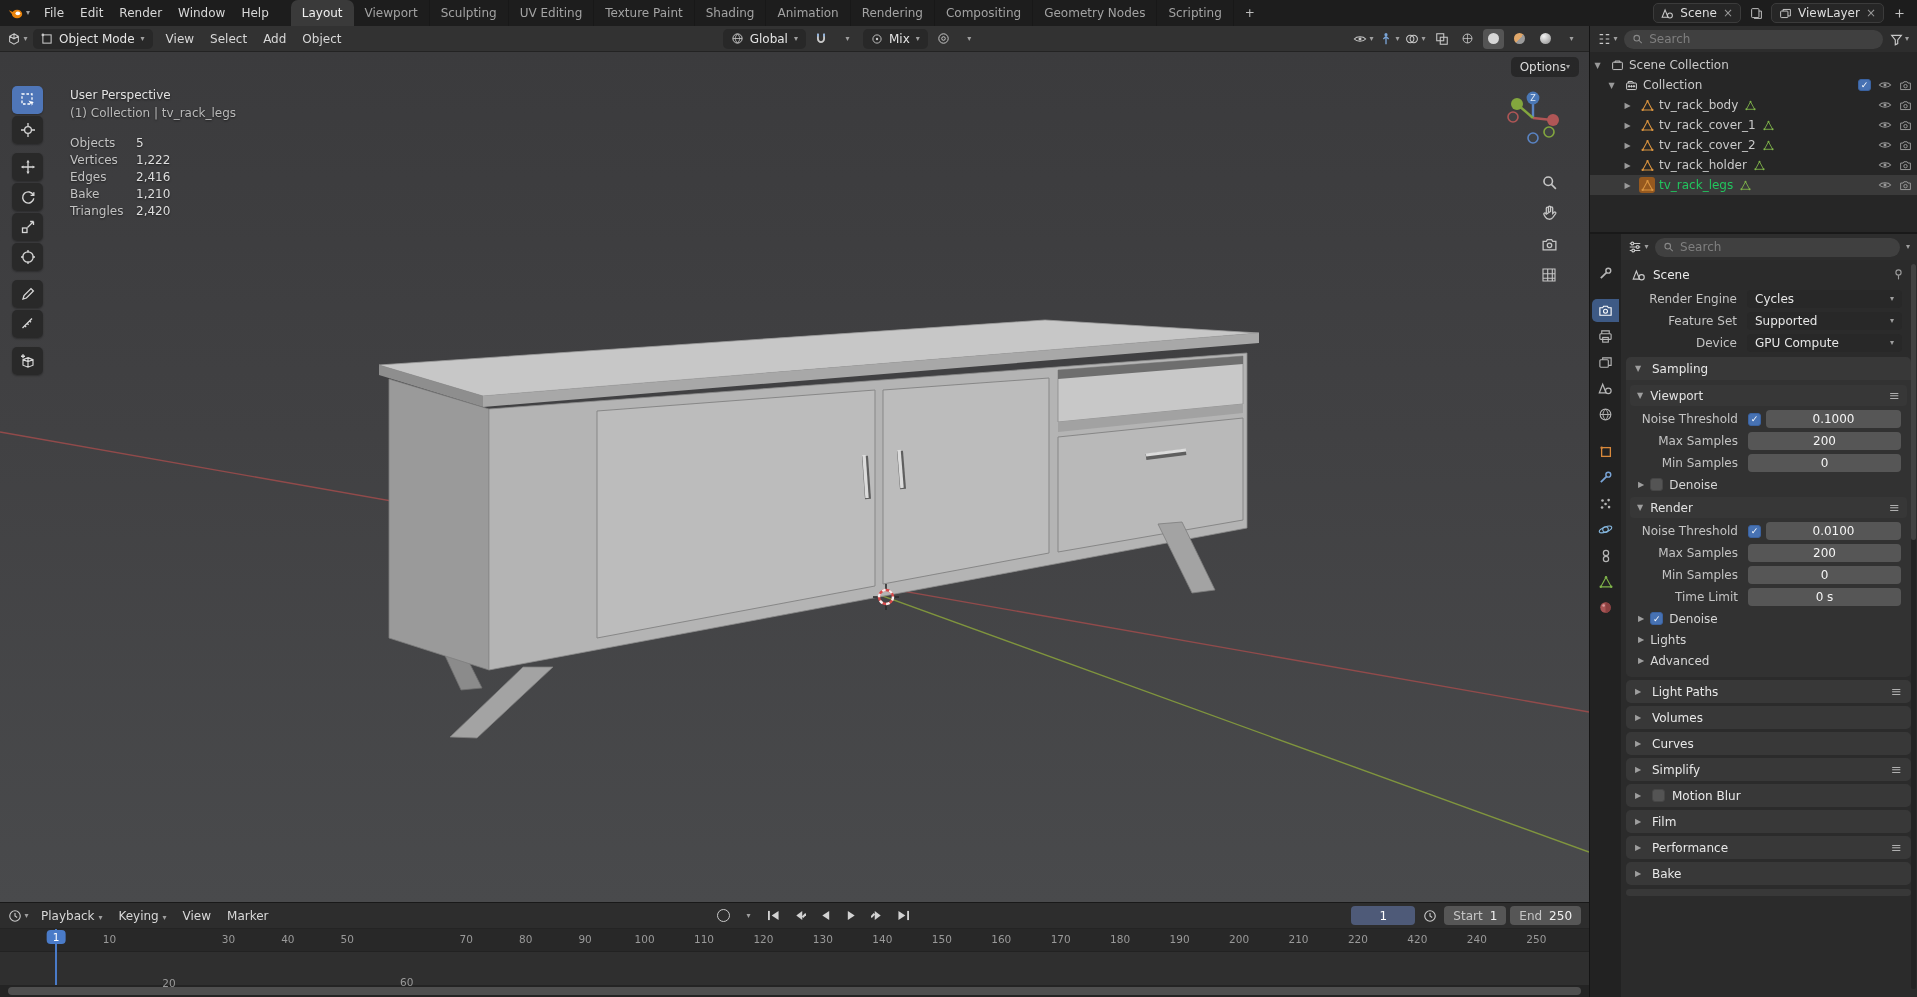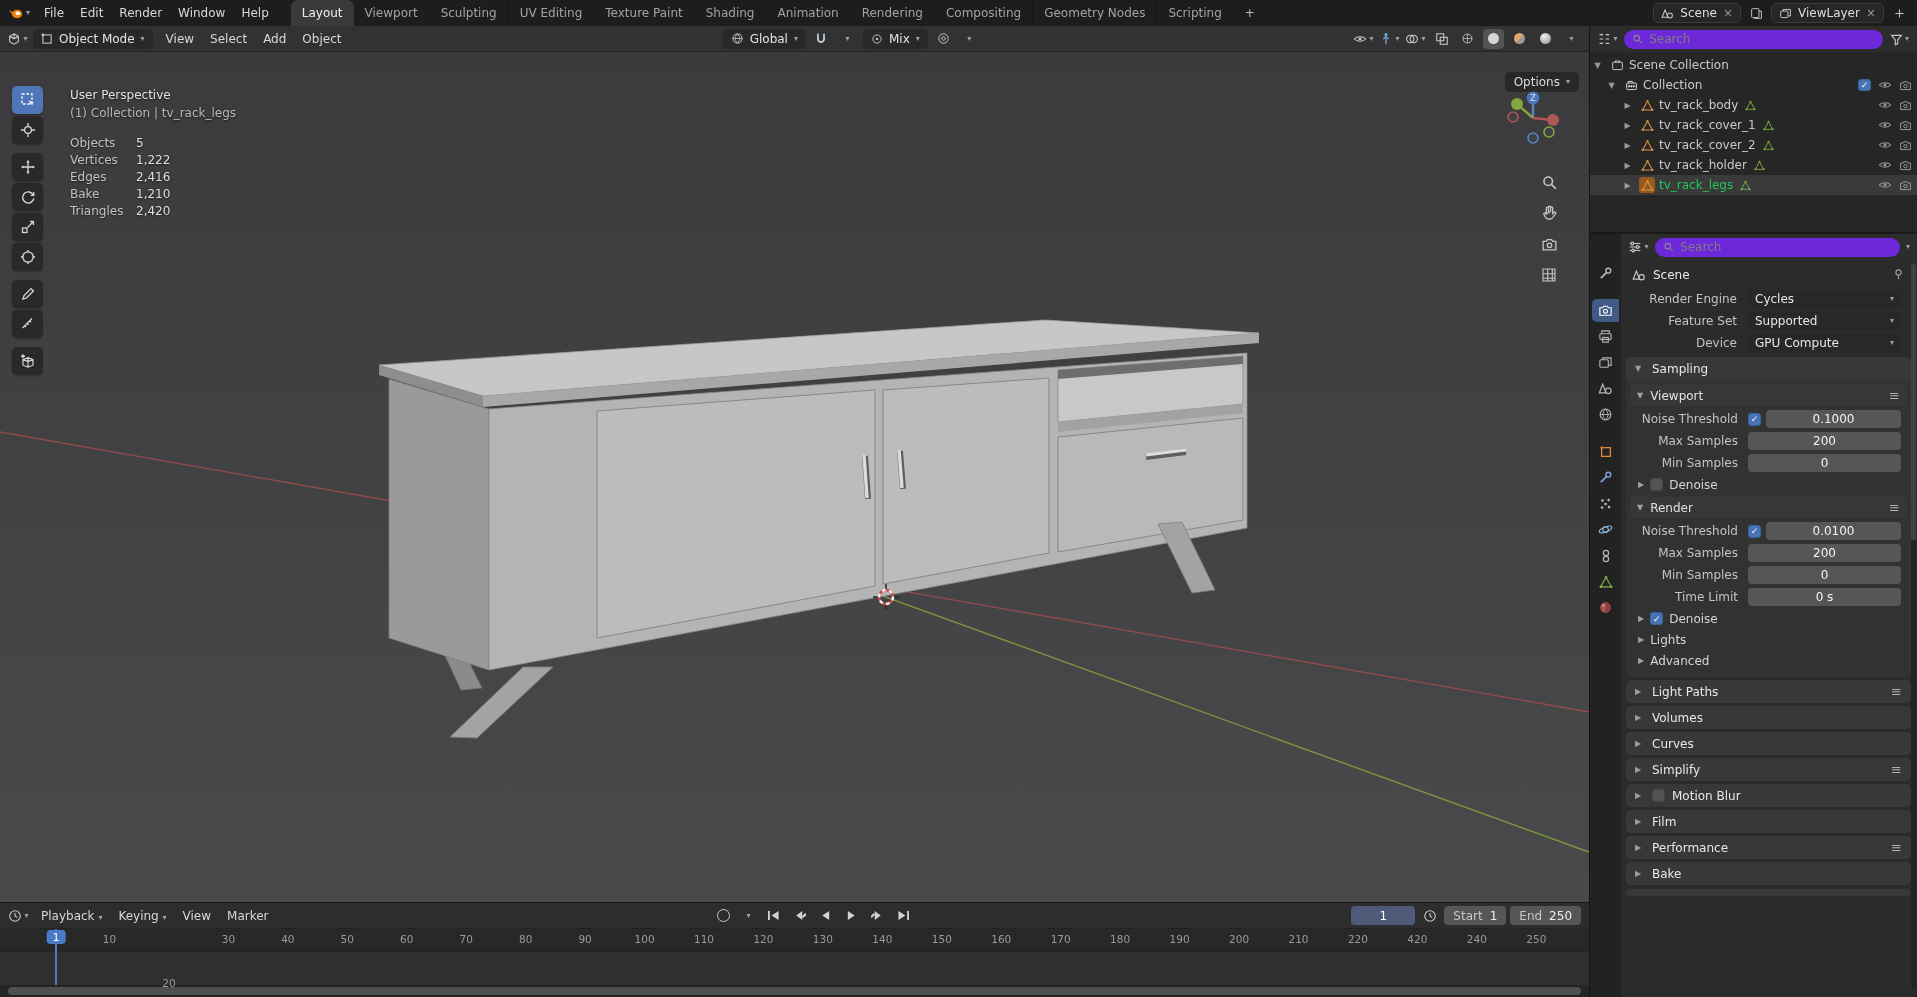--- a/index.html
+++ b/index.html
@@ -39,42 +39,42 @@
 #vp-viewlabel{position:absolute;left:70px;top:36px;color:#e2e2e2;text-shadow:0 1px 2px rgba(0,0,0,.55)}
 #vp-context{position:absolute;left:70px;top:54px;color:#b9b9b9;text-shadow:0 1px 2px rgba(0,0,0,.55)}
 #stats{position:absolute;left:70px;top:82px;text-shadow:0 1px 2px rgba(0,0,0,.5)}
 .stat-row{display:flex;height:17px;align-items:center}
 .stat-row .sl{width:66px;color:#c2c2c2}
 .stat-row .sv{color:#dedede}
 #vp-toolbar{position:absolute;left:12px;top:34px;display:flex;flex-direction:column;gap:9px}
 .tgroup{display:flex;flex-direction:column;gap:2px}
 .tool{width:31px;height:28px;background:rgba(40,40,40,.93);border-radius:5px;display:flex;align-items:center;justify-content:center;color:#d6d6d6;box-shadow:0 1px 2px rgba(0,0,0,.3)}
 .tool.active{background:#4f76b8;color:#fff}
-#options-btn{position:absolute;right:10px;top:20px;display:flex;align-items:center;gap:6px;background:rgba(36,36,36,.85);border-radius:5px;height:20px;padding:0 9px;color:#dcdcdc}
+#options-btn{position:absolute;right:10px;top:5px;display:flex;align-items:center;background:rgba(36,36,36,.85);border-radius:5px;height:20px;padding:0 9px;color:#dcdcdc}
 #gizmo{position:absolute;right:24px;top:34px}
 .nav-ic{position:absolute;right:28px;width:24px;height:24px;color:#c6c6c6;display:flex;align-items:center;justify-content:center}
 
 #timeline{flex:0 0 95px;position:relative;display:flex;flex-direction:column;background:#2e2e2e;border-top:1px solid #191919}
 #tl-header{flex:0 0 26px;background:#2d2d2d;display:flex;align-items:center;gap:4px;padding:0 8px;border-bottom:1px solid #242424}
 #tl-ruler{flex:0 0 23px;background:#282828;position:relative;border-bottom:1px solid #222}
 .tick{position:absolute;top:4px;transform:translateX(-50%);color:#9a9a9a;font-size:10.5px}
 #tl-tracks{flex:1;background:#2f2f2f}
 #tl-scroll{flex:0 0 12px;background:#242424;display:flex;align-items:center}
 #tl-thumb{height:8px;flex:1;background:#4f4f4f;border-radius:4px;margin:0 8px}
 #playhead{position:absolute;left:55px;top:26px;bottom:12px;width:2px;background:#4a7bc8;z-index:2}
 #playhead-label{position:absolute;left:56px;top:27px;transform:translateX(-50%);background:#4a7bc8;color:#fff;font-size:10.5px;padding:1px 6px;border-radius:4px;z-index:3}
 .tbtn{width:22px;height:20px;display:flex;align-items:center;justify-content:center;border-radius:3px;color:#d2d2d2}
 .ffield{width:64px;height:19px;background:#4e5a78;border-radius:4px;display:flex;align-items:center;justify-content:center;color:#fff}
 .sefield{height:19px;background:#565656;border-radius:4px;display:flex;align-items:center;gap:7px;padding:0 9px;color:#f0f0f0;white-space:nowrap}
 .sefield .lbl{color:#c6c6c6}
 .rec{width:13px;height:13px;border:1.5px solid #c9c9c9;border-radius:50%}
 
 #outliner{flex:0 0 206px;background:#262626;display:flex;flex-direction:column}
 #ol-header,#prop-header{flex:0 0 26px;background:#2d2d2d;display:flex;align-items:center;gap:6px;padding:0 7px}
-.search{flex:1;height:19px;background:#6d28d9;border-radius:10px;display:flex;align-items:center;gap:6px;padding:0 8px;color:#8a8a8a;min-width:0}
+.search{flex:1;height:19px;background:#404040;border-radius:10px;display:flex;align-items:center;gap:6px;padding:0 8px;color:#8a8a8a;min-width:0}
 .search input{background:transparent;border:none;outline:none;color:#bdbdbd;font-family:inherit;font-size:12px;width:100%}
 .search input::placeholder{color:#7f7f7f}
 #ol-tree{flex:1;padding-top:3px;overflow:hidden}
 .ol-row{height:20px;display:flex;align-items:center;gap:4px;padding-right:5px}
 .ol-caret{width:15px;text-align:center;color:#9a9a9a;font-size:8px;flex:0 0 15px}
 .chip{width:16px;height:16px;display:flex;align-items:center;justify-content:center;flex:0 0 16px}
 .ol-label{color:#c9c9c9;white-space:nowrap}
 .dataic{margin-left:3px}
 .ol-right{margin-left:auto;display:flex;gap:7px;color:#999;align-items:center}
 .ol-row.active{background:#3a3a3a}
@@ -580,21 +580,21 @@
           </span>
         </div>
         <div id="tl-ruler">
           <div style="position:absolute;inset:0">
 
           <span class="tick" style="left: 109.505px;">10</span>
               <span class="tick" style="left: 168.955px; margin-top: 44px;">20</span>
               <span class="tick" style="left: 228.405px;">30</span>
               <span class="tick" style="left: 287.855px;">40</span>
               <span class="tick" style="left: 347.305px;">50</span>
-              <span class="tick" style="left: 406.755px;">60</span>
+              <span class="tick" style="left: 406.755px; margin-top: 43px;">60</span>
               <span class="tick" style="left: 466.205px;">70</span>
               <span class="tick" style="left: 525.655px;">80</span>
               <span class="tick" style="left: 585.105px;">90</span>
               <span class="tick" style="left: 644.555px;">100</span>
               <span class="tick" style="left: 704.005px;">110</span>
               <span class="tick" style="left: 763.455px;">120</span>
               <span class="tick" style="left: 822.905px;">130</span>
               <span class="tick" style="left: 882.355px;">140</span>
               <span class="tick" style="left: 941.805px;">150</span>
               <span class="tick" style="left: 1001.25px;">160</span>

